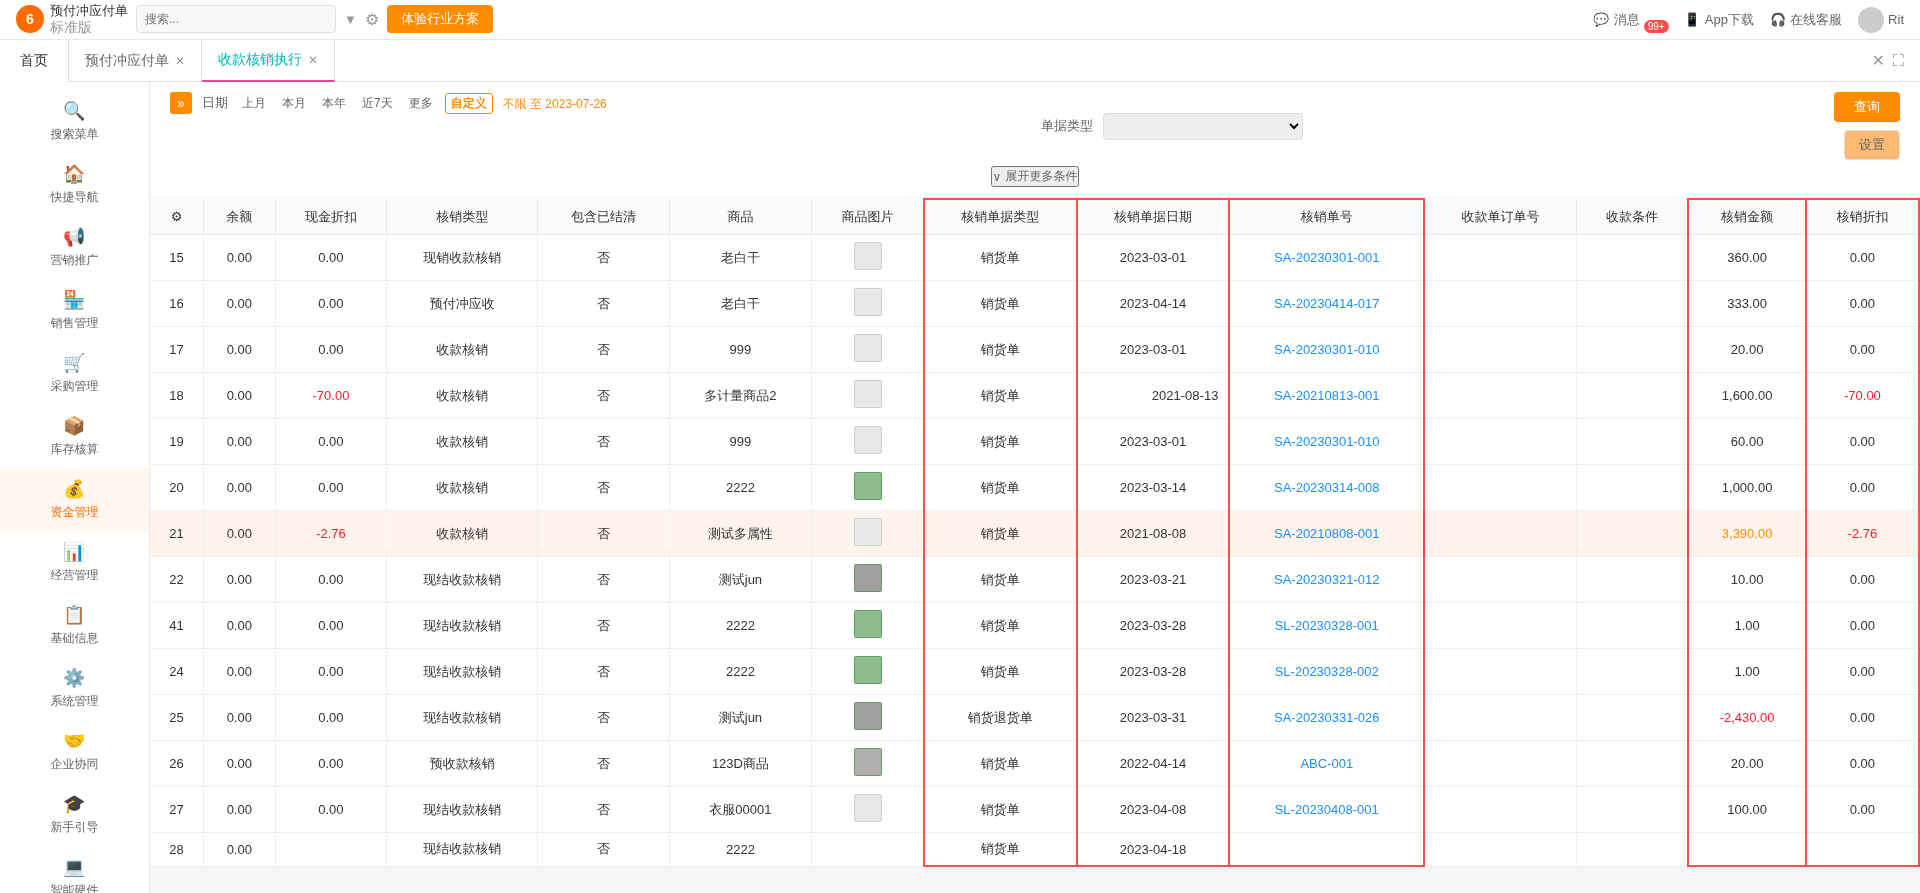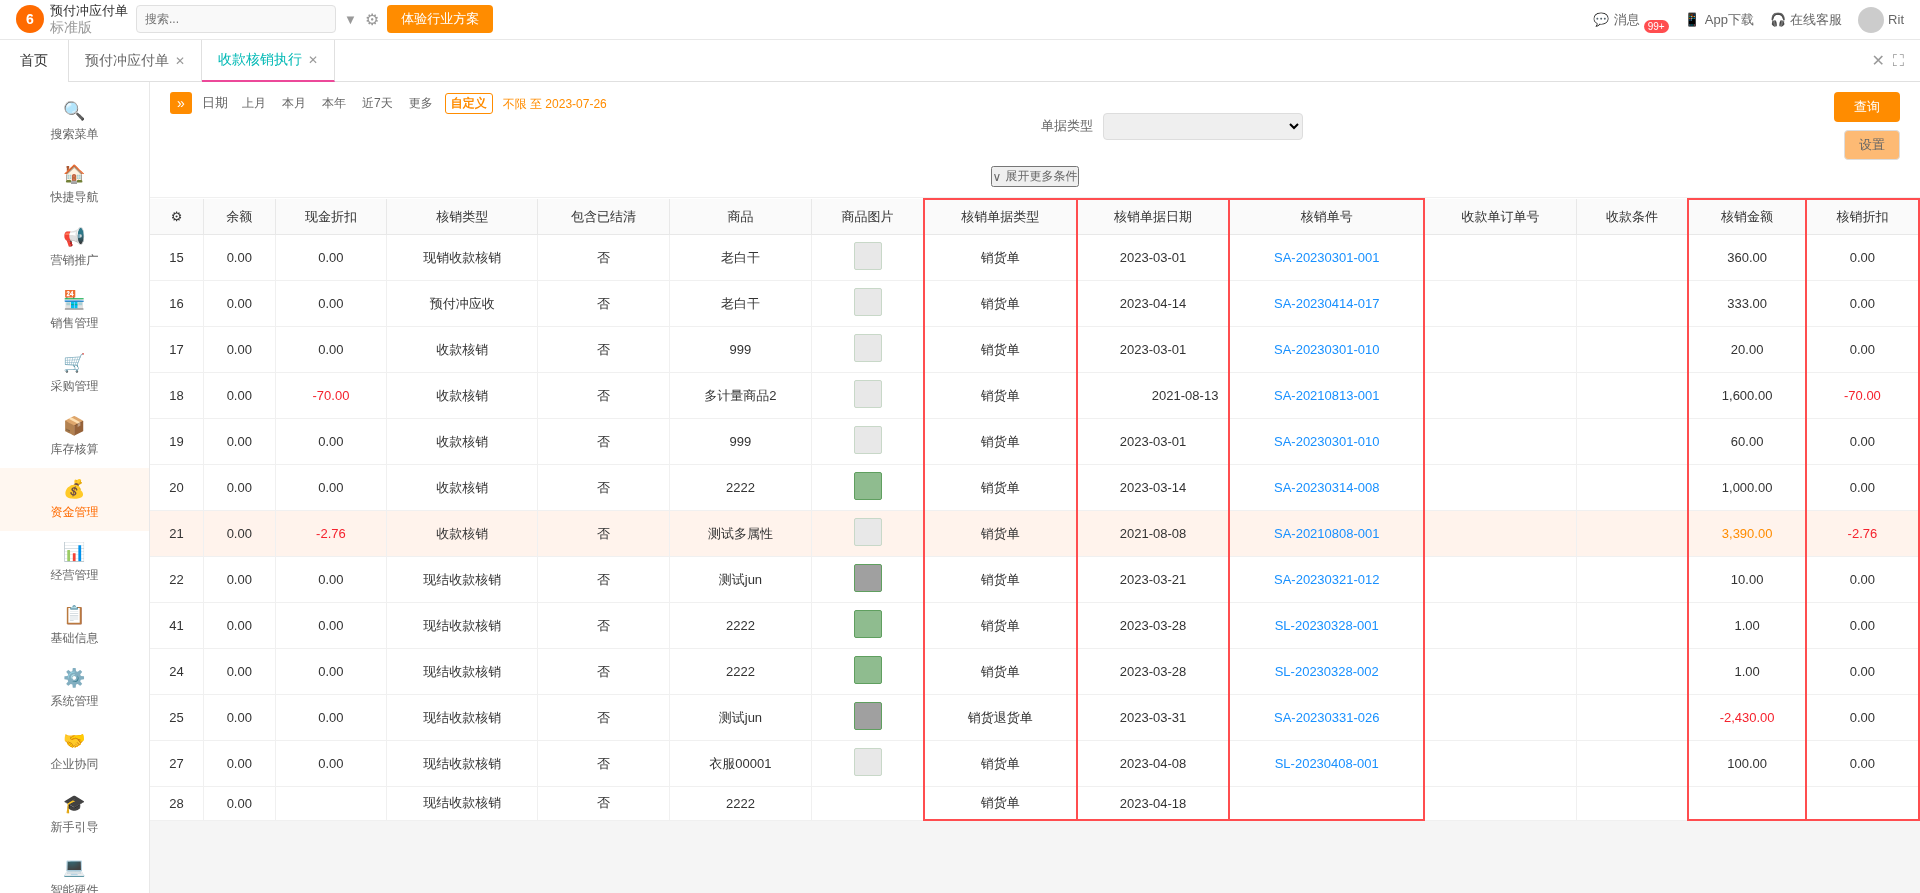--- a/index.html
+++ b/index.html
@@ -423,20 +423,36 @@
               <td><span class="img-placeholder2" style="background:#a0a0a0;"></span></td>
               <td style="border-left: 2px solid rgb(255, 77, 79); border-right: 2px solid rgb(255, 77, 79);">销货退货单</td>
               <td style="border-right: 2px solid rgb(255, 77, 79);">2023-03-31</td>
               <td style="border-right: 2px solid rgb(255, 77, 79);"><a class="link-text">SA-20230331-026</a></td>
               <td></td>
               <td></td>
               <td style="border-left: 2px solid rgb(255, 77, 79); border-right: 2px solid rgb(255, 77, 79);"><span class="text-red">-2,430.00</span></td>
               <td style="border-right: 2px solid rgb(255, 77, 79);"><span class="">0.00</span></td>
             </tr>
             <tr>
+              <td>26</td>
+              <td>0.00</td>
+              <td><span class="">0.00</span></td>
+              <td>预收款核销</td>
+              <td>否</td>
+              <td>123D商品</td>
+              <td><span class="img-placeholder2" style="background:#b0b0b0;"></span></td>
+              <td style="border-left: 2px solid rgb(255, 77, 79); border-right: 2px solid rgb(255, 77, 79);">销货单</td>
+              <td style="border-right: 2px solid rgb(255, 77, 79);">2022-04-14</td>
+              <td style="border-right: 2px solid rgb(255, 77, 79);"><a class="link-text">ABC-001</a></td>
+              <td></td>
+              <td></td>
+              <td style="border-left: 2px solid rgb(255, 77, 79); border-right: 2px solid rgb(255, 77, 79);"><span class="">20.00</span></td>
+              <td style="border-right: 2px solid rgb(255, 77, 79);"><span class="">0.00</span></td>
+            </tr>
+            <tr>
               <td>27</td>
               <td>0.00</td>
               <td><span class="">0.00</span></td>
               <td>现结收款核销</td>
               <td>否</td>
               <td>衣服00001</td>
               <td><span class="img-placeholder" style="background:#e8e8e8;"></span></td>
               <td style="border-left: 2px solid rgb(255, 77, 79); border-right: 2px solid rgb(255, 77, 79);">销货单</td>
               <td style="border-right: 2px solid rgb(255, 77, 79);">2023-04-08</td>
               <td style="border-right: 2px solid rgb(255, 77, 79);"><a class="link-text">SL-20230408-001</a></td>

